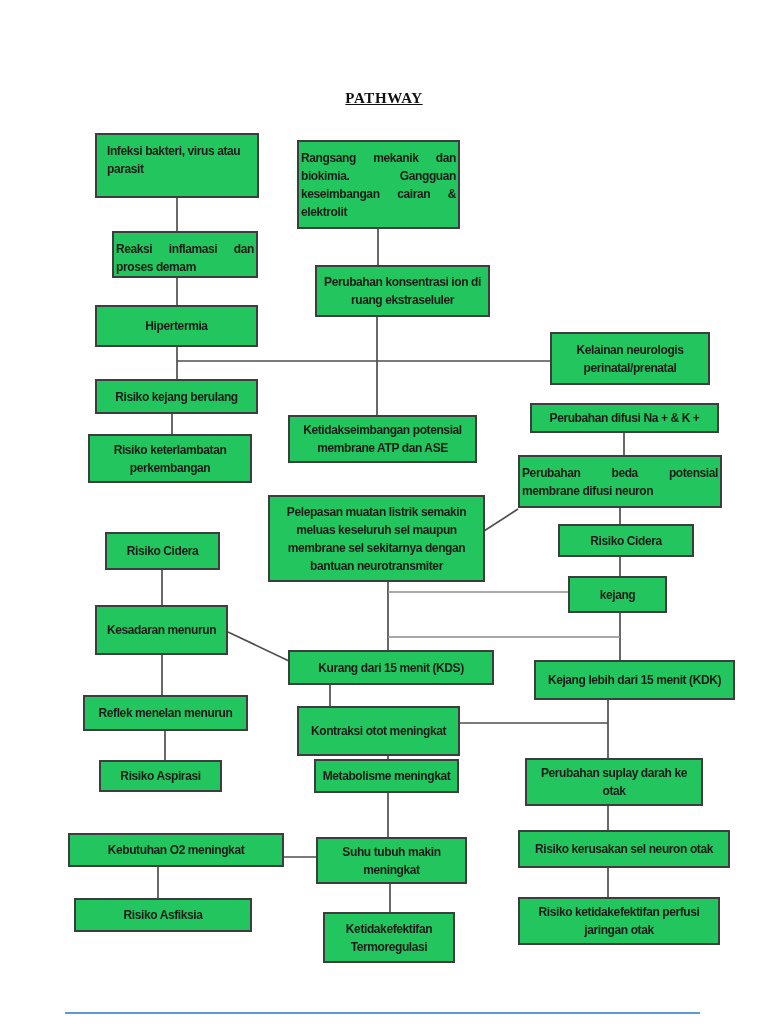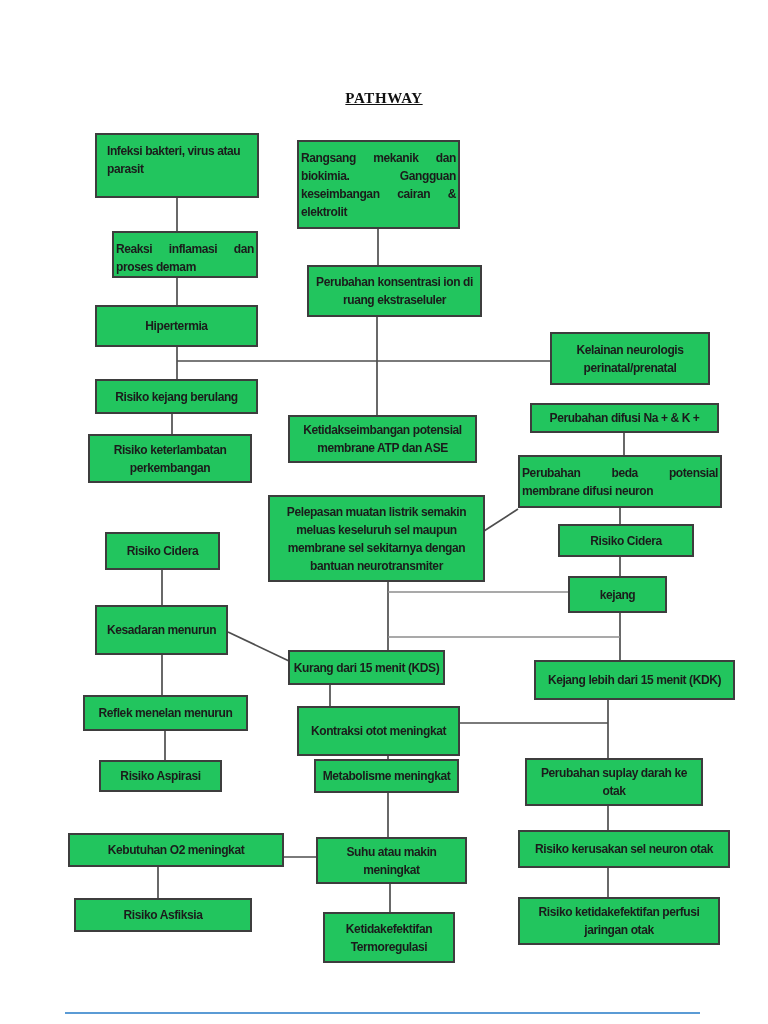--- a/index.html
+++ b/index.html
@@ -66,41 +66,41 @@
     </g>
     <g stroke="#8c8c8c" stroke-width="1.6" fill="none">
       <line x1="388" y1="592" x2="568" y2="592"></line>
       <line x1="388" y1="637" x2="620" y2="637"></line>
     </g>
   </svg>
 
   <div class="node tl" style="left:95px;top:133px;width:164px;height:65px">Infeksi bakteri, virus atau parasit</div>
   <div class="node just" style="left:297px;top:140px;width:163px;height:89px">Rangsang mekanik dan biokimia. Gangguan keseimbangan cairan &amp; elektrolit</div>
   <div class="node just" style="left:112px;top:231px;width:146px;height:47px">Reaksi inflamasi dan proses demam</div>
-  <div class="node" style="left:307px;top:265px;width:175px;height:52px">Perubahan konsentrasi ion di ruang ekstraseluler</div>
+  <div class="node" style="left:315px;top:265px;width:175px;height:52px">Perubahan konsentrasi ion di ruang ekstraseluler</div>
   <div class="node nowrap" style="left:95px;top:305px;width:163px;height:42px">Hipertermia</div>
   <div class="node" style="left:550px;top:332px;width:160px;height:53px">Kelainan neurologis perinatal/prenatal</div>
   <div class="node nowrap" style="left:95px;top:379px;width:163px;height:35px">Risiko kejang berulang</div>
   <div class="node" style="left:288px;top:415px;width:189px;height:48px">Ketidakseimbangan potensial membrane ATP dan ASE</div>
   <div class="node nowrap" style="left:530px;top:403px;width:189px;height:30px">Perubahan difusi Na + &amp; K +</div>
   <div class="node" style="left:88px;top:434px;width:164px;height:49px">Risiko keterlambatan perkembangan</div>
   <div class="node just" style="left:518px;top:455px;width:204px;height:53px">Perubahan beda potensial membrane difusi neuron</div>
   <div class="node" style="left:268px;top:495px;width:217px;height:87px">Pelepasan muatan listrik semakin meluas keseluruh sel maupun membrane sel sekitarnya dengan bantuan neurotransmiter</div>
   <div class="node nowrap" style="left:105px;top:532px;width:115px;height:38px">Risiko Cidera</div>
   <div class="node nowrap" style="left:558px;top:524px;width:136px;height:33px">Risiko Cidera</div>
   <div class="node nowrap" style="left:568px;top:576px;width:99px;height:37px">kejang</div>
   <div class="node" style="left:95px;top:605px;width:133px;height:50px">Kesadaran menurun</div>
-  <div class="node nowrap" style="left:288px;top:650px;width:157px;height:35px">Kurang dari 15 menit (KDS)</div>
+  <div class="node nowrap" style="left:288px;top:650px;width:206px;height:35px">Kurang dari 15 menit (KDS)</div>
   <div class="node nowrap" style="left:534px;top:660px;width:201px;height:40px">Kejang lebih dari 15 menit (KDK)</div>
   <div class="node nowrap" style="left:83px;top:695px;width:165px;height:36px">Reflek menelan menurun</div>
   <div class="node nowrap" style="left:297px;top:706px;width:163px;height:50px">Kontraksi otot meningkat</div>
   <div class="node nowrap" style="left:99px;top:760px;width:123px;height:32px">Risiko Aspirasi</div>
   <div class="node nowrap" style="left:314px;top:759px;width:145px;height:34px">Metabolisme meningkat</div>
   <div class="node" style="left:525px;top:758px;width:178px;height:48px">Perubahan suplay darah ke otak</div>
   <div class="node nowrap" style="left:68px;top:833px;width:216px;height:34px">Kebutuhan O2 meningkat</div>
-  <div class="node" style="left:316px;top:837px;width:151px;height:47px">Suhu atau makin meningkat</div>
+  <div class="node" style="left:316px;top:837px;width:151px;height:47px">Suhu tubuh makin meningkat</div>
   <div class="node nowrap" style="left:518px;top:830px;width:212px;height:38px">Risiko kerusakan sel neuron otak</div>
   <div class="node nowrap" style="left:74px;top:898px;width:178px;height:34px">Risiko Asfiksia</div>
   <div class="node" style="left:323px;top:912px;width:132px;height:51px">Ketidakefektifan Termoregulasi</div>
   <div class="node" style="left:518px;top:897px;width:202px;height:48px">Risiko ketidakefektifan perfusi jaringan otak</div>
 
   <div class="page-marker"></div>
 </div>
 
 </body></html>

